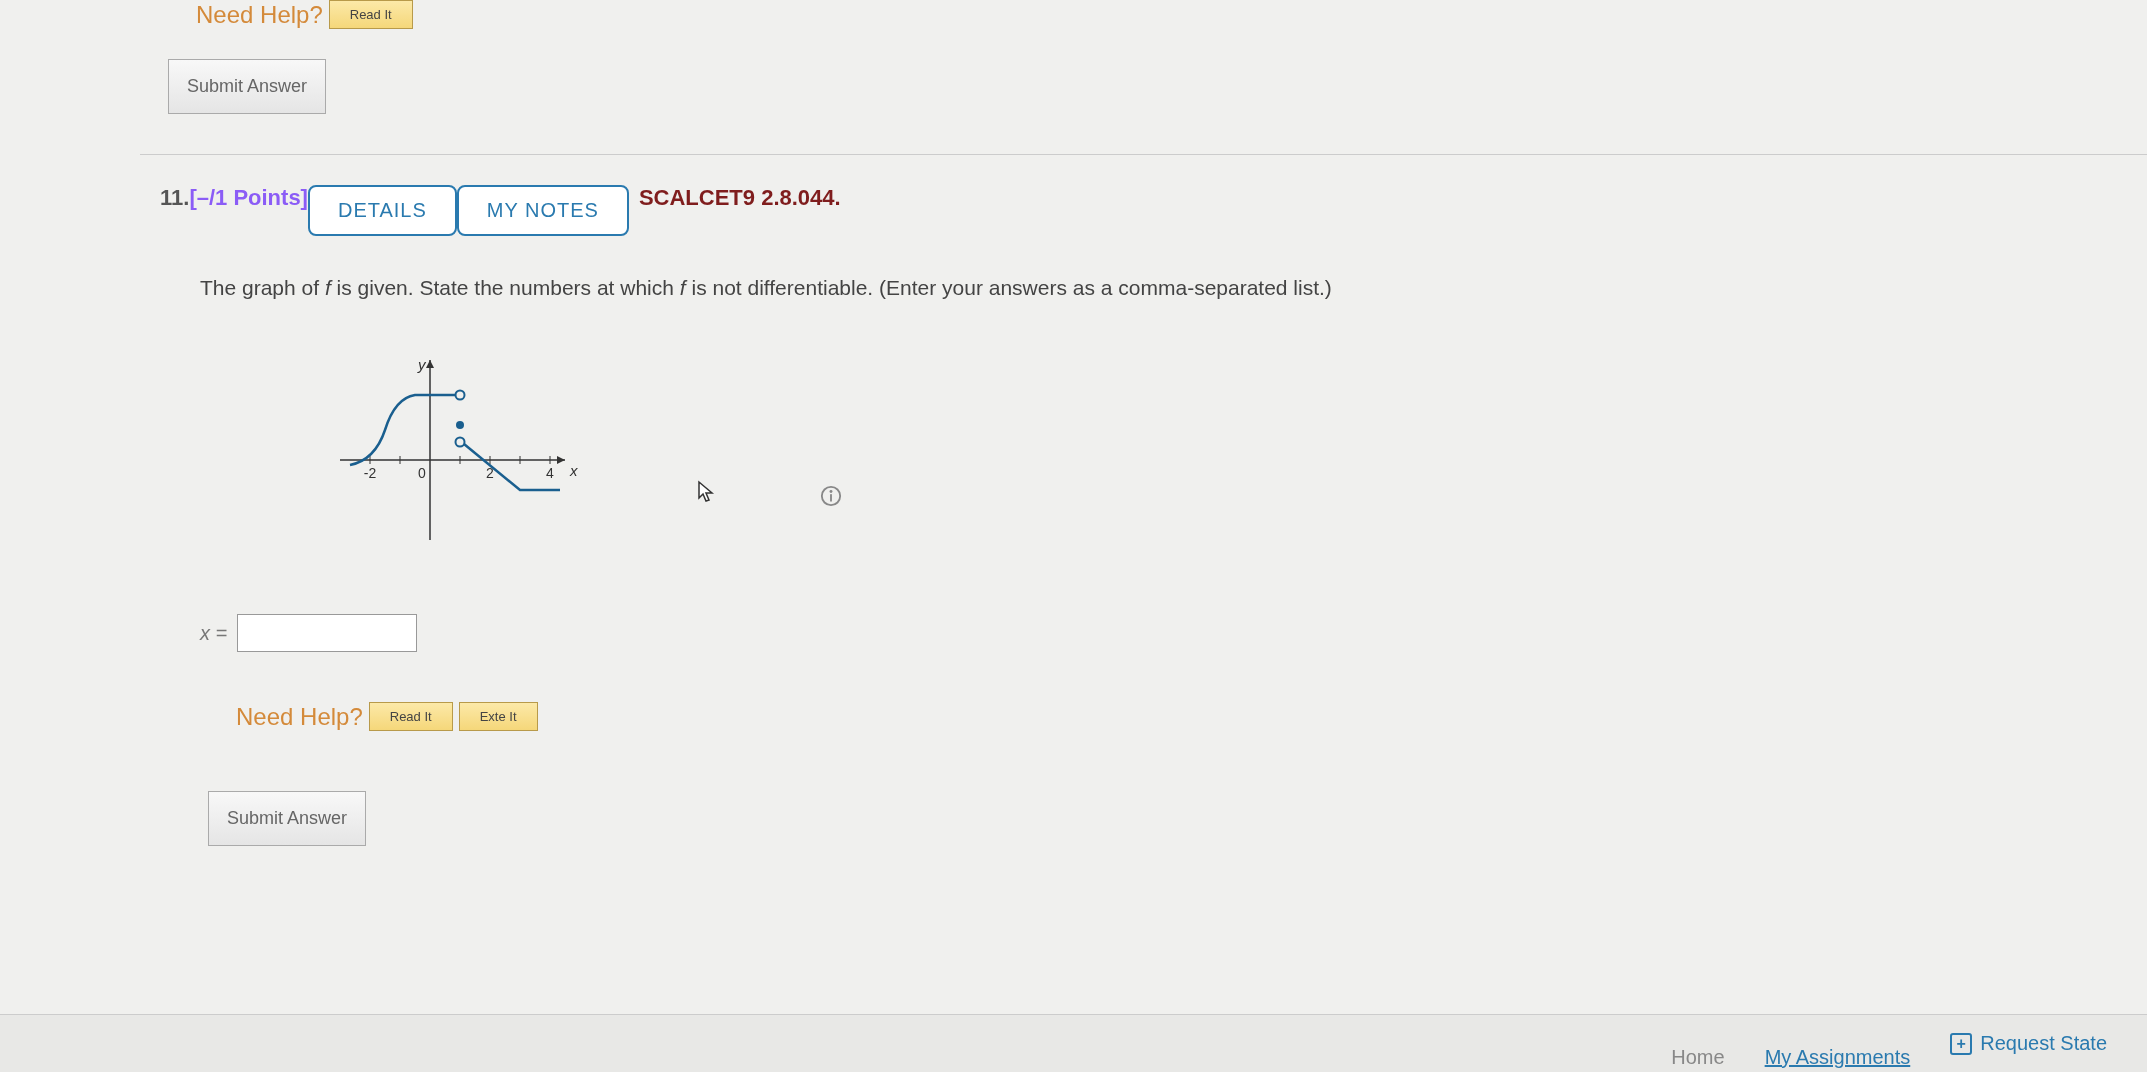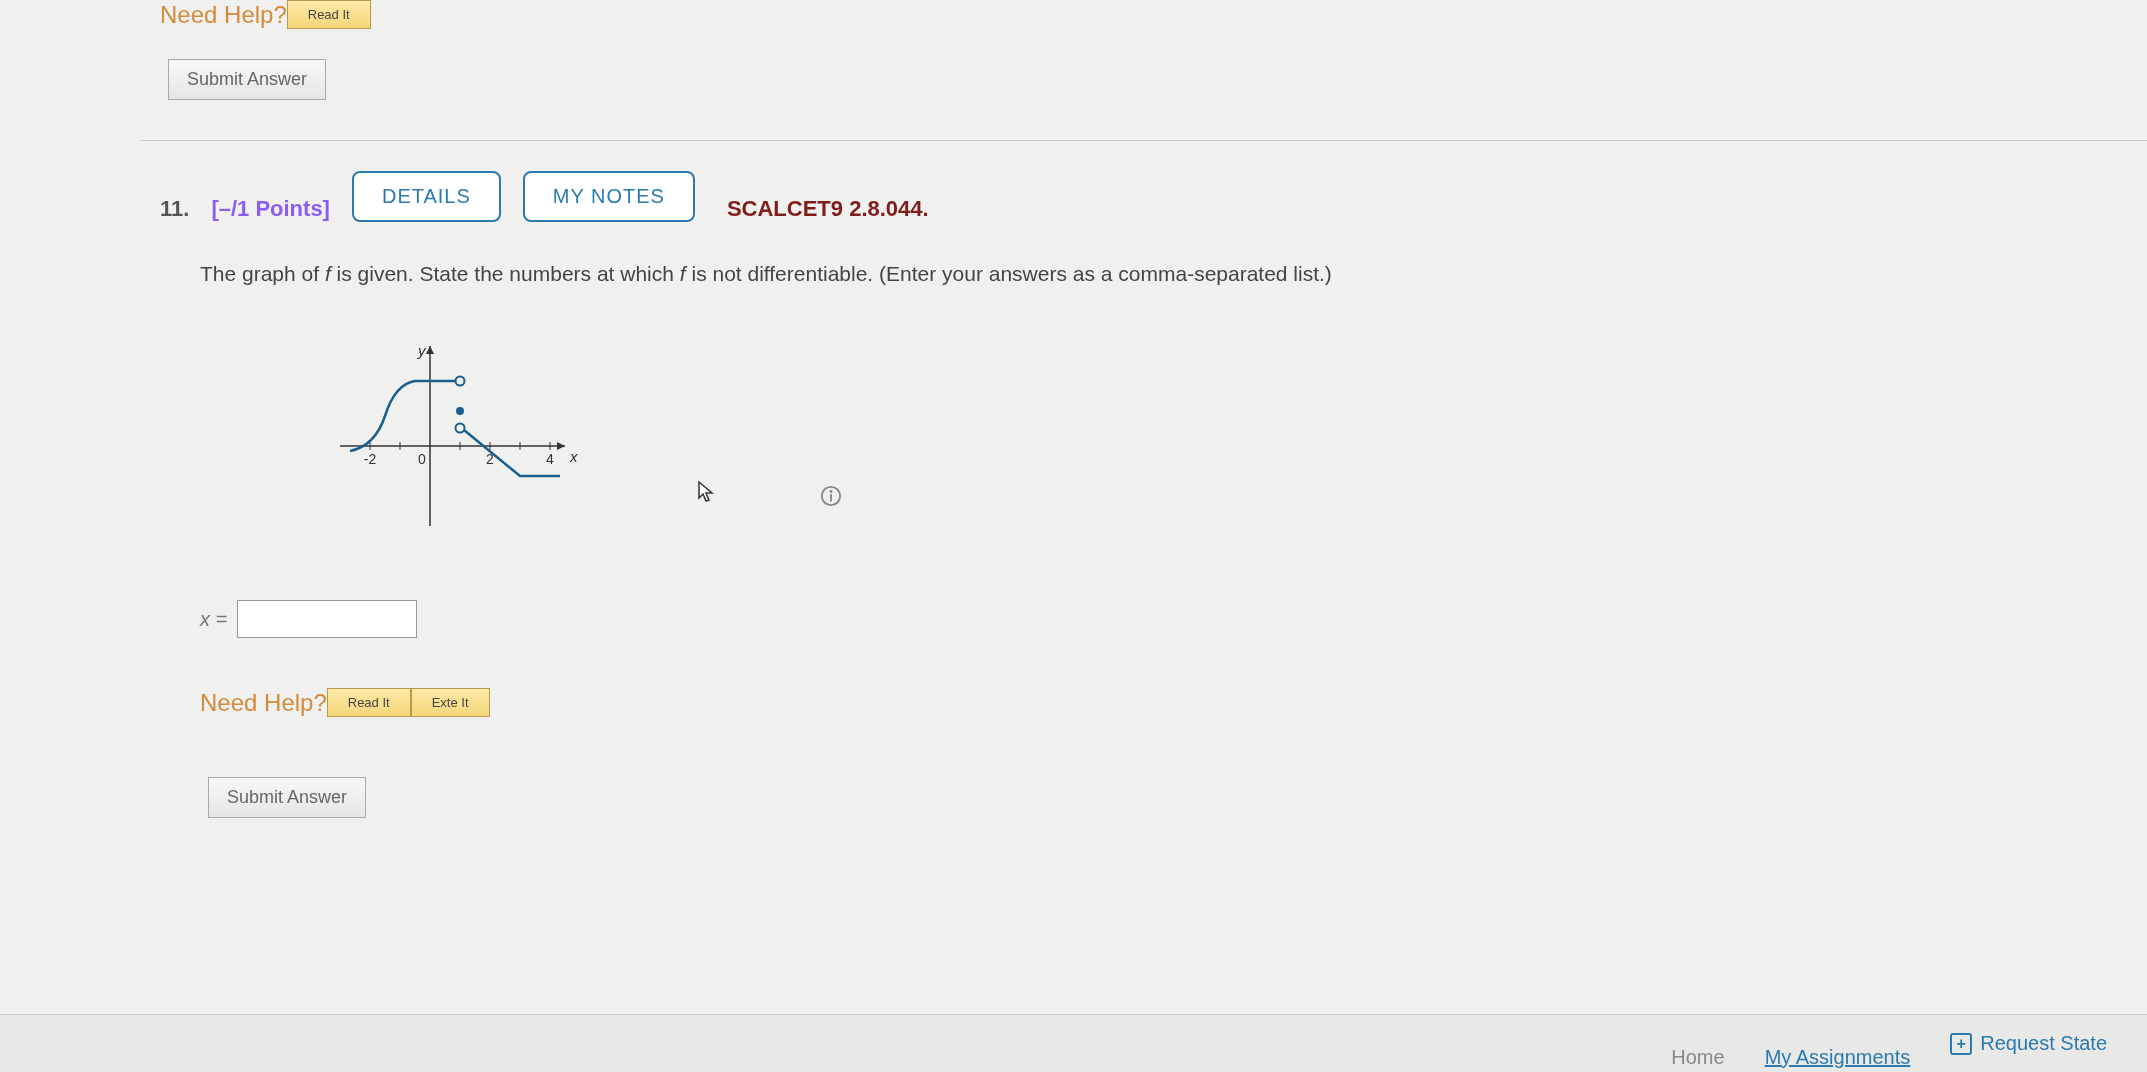--- a/index.html
+++ b/index.html
@@ -14,53 +14,54 @@
     }
     .content {
       padding: 0 0 0 160px;
     }
     .prev-question {
       padding: 0 0 20px 0;
     }
     .need-help-row {
       display: flex;
       align-items: center;
-      gap: 0;
+      gap: 6px;
       margin-bottom: 30px;
+      margin-left: 36px;
     }
     .need-help-label {
       color: #d48a3a;
       font-size: 24px;
       font-weight: 500;
     }
     .help-btn {
       background: linear-gradient(#fce9a8, #f5d77a);
       border: 1px solid #b89a4a;
       padding: 6px 20px;
       font-size: 13px;
       color: #444;
       cursor: pointer;
     }
     .submit-btn {
       background: linear-gradient(#f8f8f8, #e5e5e5);
       border: 1px solid #aaa;
-      padding: 9px 18px;
+      padding: 16px 18px;
       font-size: 18px;
       color: #666;
       cursor: pointer;
       margin-left: 8px;
     }
     .divider {
       border-top: 1px solid #ccc;
       margin: 20px 0 30px -20px;
     }
     .question-header {
       display: flex;
-      align-items: flex-end;
-      gap: 22px;
+      align-items: flex-start;
+      gap: 0;
       margin-bottom: 40px;
     }
     .q-number {
       font-size: 22px;
       font-weight: 600;
       color: #555;
     }
     .q-points {
       font-size: 22px;
       font-weight: 600;

